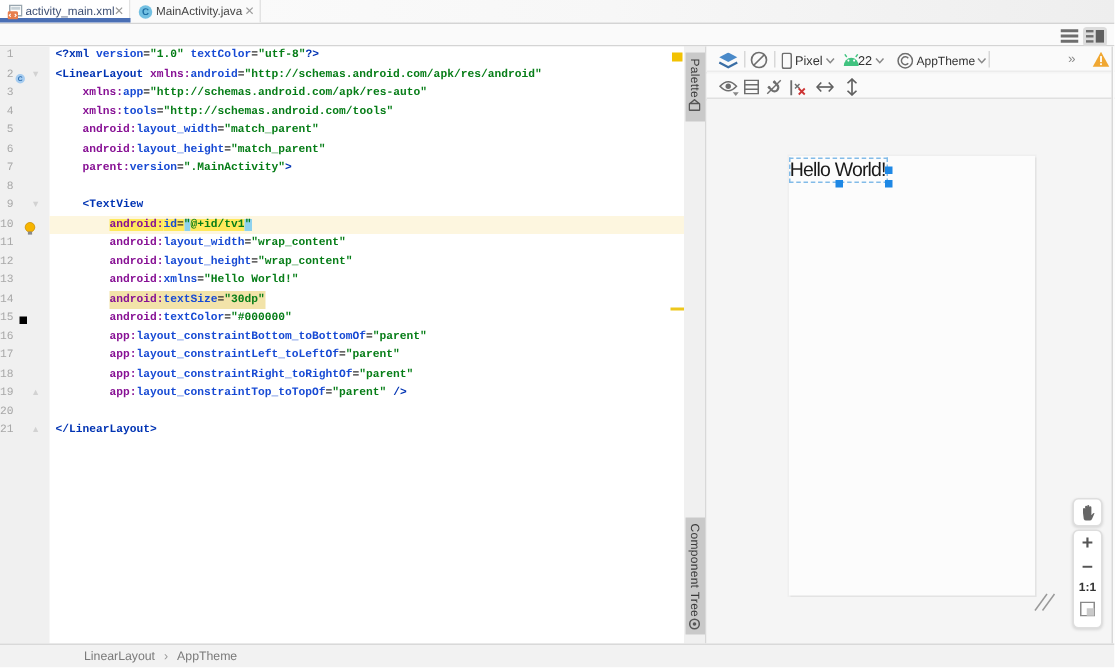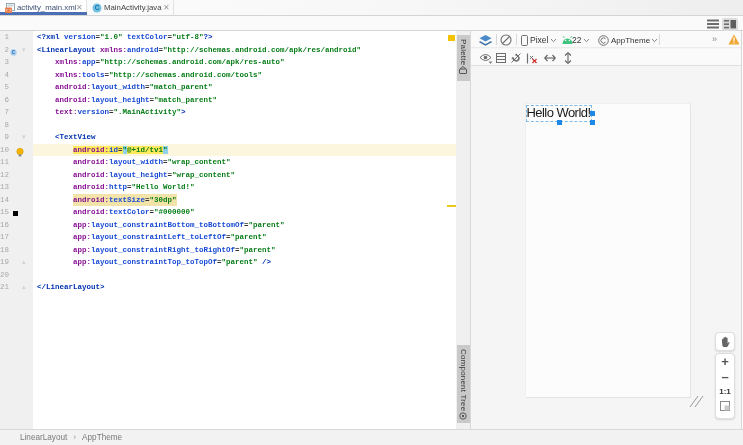--- a/index.html
+++ b/index.html
@@ -100,27 +100,27 @@
 <div class="abs" style="left:22px;top:12.85px;font-size:7px;color:#d2d2d2;line-height:12.5px">▾</div>
 <div class="abs" style="left:22px;top:100.35px;font-size:7px;color:#d2d2d2;line-height:12.5px">▾</div>
 <div class="abs" style="left:22px;top:225.35px;font-size:7px;color:#d2d2d2;line-height:12.5px">▴</div>
 <div class="abs" style="left:22px;top:250.35px;font-size:7px;color:#d2d2d2;line-height:12.5px">▴</div>
 <div id="code"><span class="t">&lt;?xml </span><span class="a">version</span><span class="e">=</span><span class="v">"1.0"</span><span class="a"> textColor</span><span class="e">=</span><span class="v">"utf-8"</span><span class="t">?&gt;</span>
 <span class="t">&lt;LinearLayout </span><span class="p">xmlns:</span><span class="a">android</span><span class="e">=</span><span class="v">"http://schemas.android.com/apk/res/android"</span>
     <span class="p">xmlns:</span><span class="a">app</span><span class="e">=</span><span class="v">"http://schemas.android.com/apk/res-auto"</span>
     <span class="p">xmlns:</span><span class="a">tools</span><span class="e">=</span><span class="v">"http://schemas.android.com/tools"</span>
     <span class="p">android:</span><span class="a">layout_width</span><span class="e">=</span><span class="v">"match_parent"</span>
     <span class="p">android:</span><span class="a">layout_height</span><span class="e">=</span><span class="v">"match_parent"</span>
-    <span class="p">text:</span><span class="a">version</span><span class="e">=</span><span class="v">".MainActivity"</span><span class="t">&gt;</span>
+    <span class="p">parent:</span><span class="a">version</span><span class="e">=</span><span class="v">".MainActivity"</span><span class="t">&gt;</span>
 
     <span class="t">&lt;TextView</span>
         <span class="p" style="background:#ffe95c">android:</span><span class="a" style="background:#ffe95c">id</span><span class="e" style="background:#ffe95c">=</span><span class="v" style="background:#8ed2ee">"</span><span class="v" style="background:#ffe95c">@+id/tv1</span><span class="v" style="background:#8ed2ee">"</span>
         <span class="p">android:</span><span class="a">layout_width</span><span class="e">=</span><span class="v">"wrap_content"</span>
         <span class="p">android:</span><span class="a">layout_height</span><span class="e">=</span><span class="v">"wrap_content"</span>
-        <span class="p">android:</span><span class="a">http</span><span class="e">=</span><span class="v">"Hello World!"</span>
+        <span class="p">android:</span><span class="a">xmlns</span><span class="e">=</span><span class="v">"Hello World!"</span>
         <span class="p">android:</span><span class="a">textSize</span><span class="e">=</span><span class="v">"30dp"</span>
         <span class="p">android:</span><span class="a">textColor</span><span class="e">=</span><span class="v">"#000000"</span>
         <span class="p">app:</span><span class="a">layout_constraintBottom_toBottomOf</span><span class="e">=</span><span class="v">"parent"</span>
         <span class="p">app:</span><span class="a">layout_constraintLeft_toLeftOf</span><span class="e">=</span><span class="v">"parent"</span>
         <span class="p">app:</span><span class="a">layout_constraintRight_toRightOf</span><span class="e">=</span><span class="v">"parent"</span>
         <span class="p">app:</span><span class="a">layout_constraintTop_toTopOf</span><span class="e">=</span><span class="v">"parent"</span><span class="t"> /&gt;</span>
 
 <span class="t">&lt;/LinearLayout&gt;</span></div>
 <div class="abs" style="left:448px;top:4px;width:7px;height:6px;background:#f2c203"></div>
 <div class="abs" style="left:447px;top:174px;width:9px;height:2px;background:#edc71c"></div>
@@ -247,12 +247,12 @@
 <div style="font-size:13px;color:#555;line-height:14px;font-weight:bold">–</div>
 <div style="font-size:8px;color:#333;line-height:15px;font-weight:bold">1:1</div>
 <svg style="margin:2px auto 0" width="10" height="10" viewBox="0 0 10 10">
           <rect x="0.5" y="0.5" width="9" height="9" fill="none" stroke="#8a8a8a" stroke-width="1"></rect>
           <rect x="4.5" y="4.5" width="5" height="5" fill="#c9c9c9"></rect>
         </svg>
 </div>
 </div>
 <div class="abs" style="left:270px;top:0;width:3px;height:398px;background:#fcfcfc;border-left:1px solid #d8d8d8"></div>
 </div>
-<div class="abs" id="bottombar"><span style="margin-left:20px">LinearLayout</span><span style="color:#9a9a9a;margin:0 6px">›</span><span>AppTheme</span></div>
+<div class="abs" id="bottombar"><span style="margin-left:56px">LinearLayout</span><span style="color:#9a9a9a;margin:0 6px">›</span><span>AppTheme</span></div>
 </body></html>

